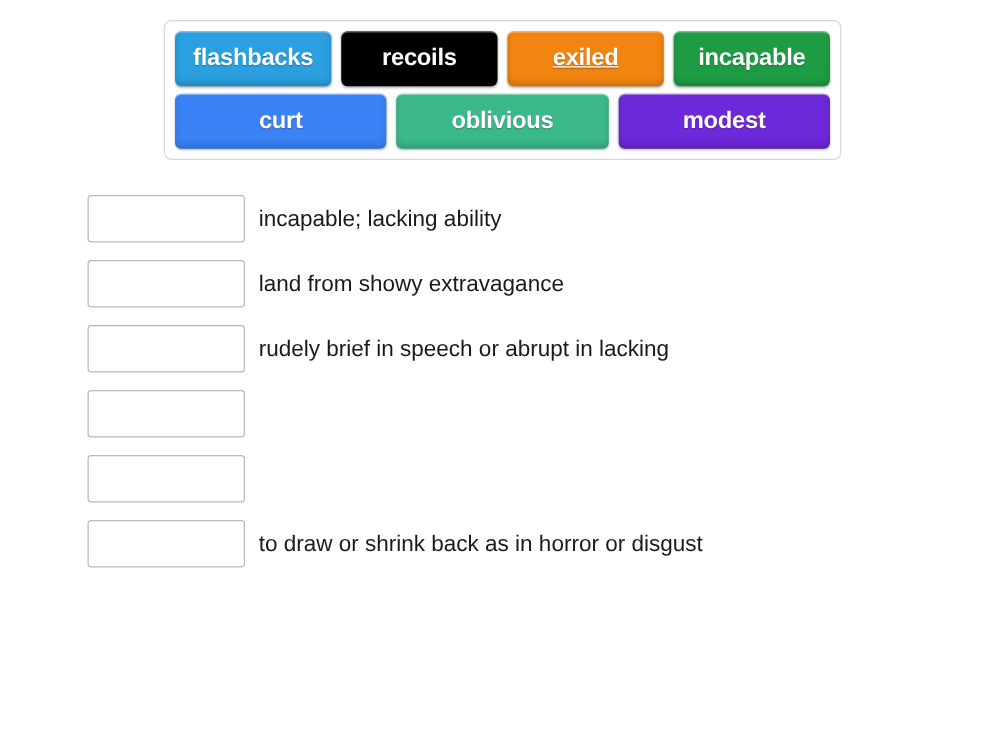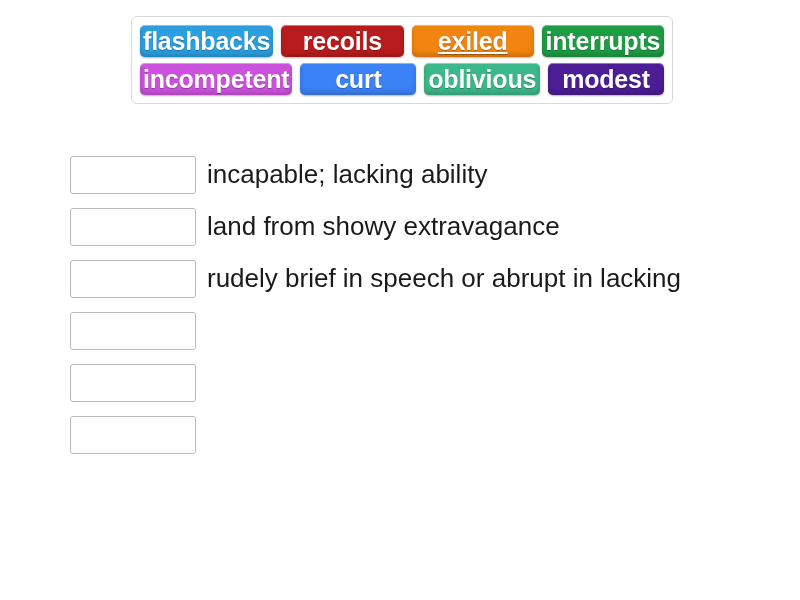--- a/index.html
+++ b/index.html
@@ -31,27 +31,27 @@
   }
   .tile-row {
     display: flex;
     gap: 8px;
   }
   .tile-row + .tile-row {
     margin-top: 6px;
   }
   .tile {
     flex: 1 1 0;
-    height: 32px;
+    height: 44px;
     border-radius: 5px;
     display: flex;
     align-items: center;
     justify-content: center;
     color: #ffffff;
-    font-size: 25px;
+    font-size: 19px;
     font-weight: bold;
     letter-spacing: -0.2px;
     text-align: center;
     box-sizing: border-box;
     padding: 0 3px;
     white-space: nowrap;
     cursor: pointer;
     user-select: none;
     text-shadow: 0 1px 1px rgba(0,0,0,0.28);
     box-shadow: inset 0 1px 0 rgba(255,255,255,0.40),
@@ -77,44 +77,43 @@
     height: 38px;
     flex: 0 0 126px;
     border: 1px solid #b9b9b9;
     border-radius: 3px;
     background: #ffffff;
     box-sizing: border-box;
     cursor: pointer;
   }
   .def-text {
     margin-left: 11px;
-    font-size: 26px;
+    font-size: 18px;
     line-height: 1.13;
     color: #1a1a1a;
     font-weight: normal;
   }
   .def-text .line2 {
     display: block;
   }
 </style>
 </head>
 <body>
 
 <div id="word-bank">
     <div class="tile-row">
       <div class="tile" style="background: rgb(43, 159, 224);">flashbacks</div>
-      <div class="tile" style="background: #b91c1c;">recoils</div>
+      <div class="tile" style="background: #000000;">recoils</div>
       <div class="tile" style="background: rgb(242, 133, 15); text-decoration: underline;">exiled</div>
-      <div class="tile" style="background: rgb(30, 156, 68);">interrupts</div>
+      <div class="tile" style="background: rgb(30, 156, 68);">incapable</div>
     </div>
     <div class="tile-row">
-      <div class="tile" style="background: rgb(204, 82, 222);">incompetent</div>
       <div class="tile" style="background: #3b82f6;">curt</div>
       <div class="tile" style="background: rgb(60, 185, 138); text-align: right;">oblivious</div>
-      <div class="tile" style="background: #4c1d95; text-align: right;">modest</div>
+      <div class="tile" style="background: #6d28d9; text-align: right;">modest</div>
     </div>
   </div>
 
 <div id="definitions">
     <div class="def-row">
       <div class="drop-box"></div>
       <div class="def-text"><span>incapable; lacking ability</span></div>
     </div>
     <div class="def-row">
       <div class="drop-box"></div>
@@ -125,14 +124,15 @@
       <div class="def-text"><span>rudely brief in speech or abrupt in lacking</span></div>
     </div>
     <div class="def-row">
       <div class="drop-box"></div>
     </div>
     <div class="def-row">
       <div class="drop-box"></div>
     </div>
     <div class="def-row">
       <div class="drop-box"></div>
+      <div class="def-text"><span>to draw or shrink back as in horror or disgust</span></div>
     </div>
   </div>
 
 </body></html>

